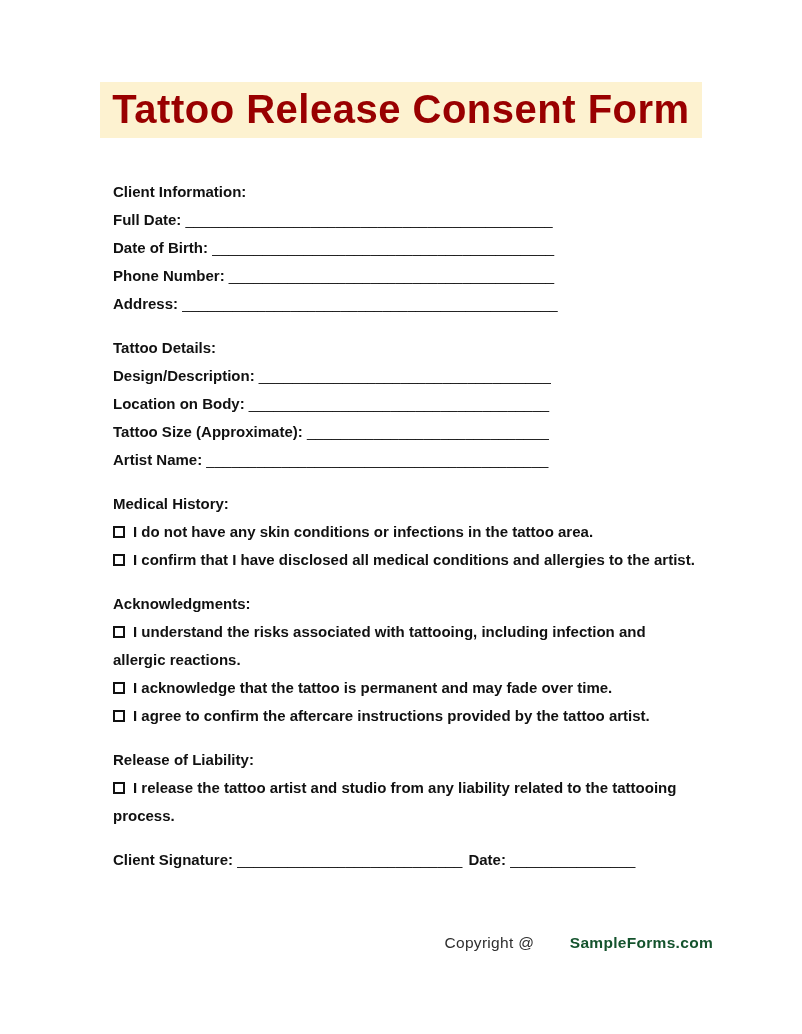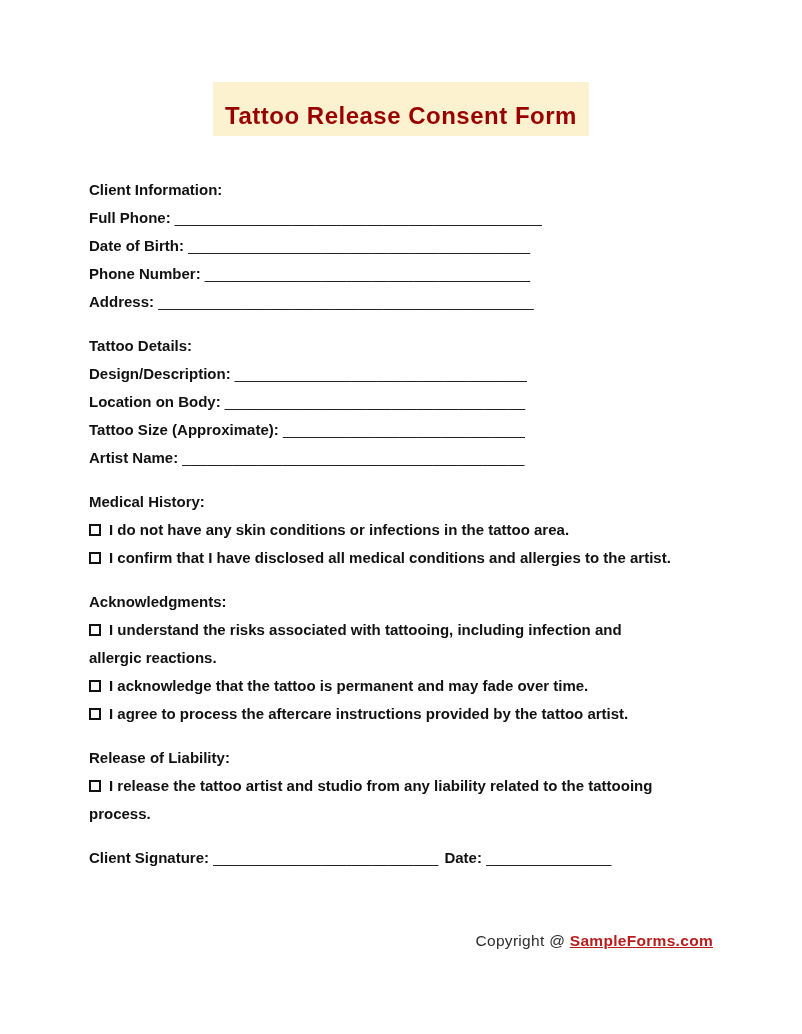--- a/index.html
+++ b/index.html
@@ -12,29 +12,29 @@
     overflow: hidden;
   }
   .title-wrap {
     text-align: center;
     margin-top: 82px;
     margin-bottom: 40px;
   }
   .title {
     display: inline-block;
     margin: 0;
-    font-size: 24px;
+    font-size: 40px;
     font-weight: bold;
     color: #990000;
     background: #fdf2d0;
-    padding: 20px 12px 6px 12px;
+    padding: 5px 12px 6px 12px;
     letter-spacing: 0.5px;
   }
   .content {
-    padding: 0 60px 0 89px;
+    padding: 0 60px 0 113px;
     font-size: 15px;
     font-weight: bold;
     line-height: 28px;
   }
   .section { margin: 0 0 16px 0; }
   .section p { margin: 0; }
   .heading { font-weight: bold; }
   .field-row { white-space: nowrap; }
   .blank { font-weight: normal; letter-spacing: 0; }
   .check-line { white-space: pre-line; }
@@ -50,38 +50,38 @@
   .sig-date-label { margin-left: 6px; text-align: center; }
   .footer {
     margin-top: 60px;
     padding-right: 89px;
     text-align: right;
     font-size: 15.5px;
     color: #2e2e2e;
     letter-spacing: 0.3px;
   }
   .footer-link {
-    color: #b91c1c;
+    color: #14532d;
     font-weight: bold;
-    text-decoration: underline;
     cursor: pointer;
+    margin-left: 31px;
   }
 </style>
 </head>
 <body>
 
 <div class="title-wrap">
   <h1 class="title">Tattoo Release Consent Form</h1>
 </div>
 
 <div class="content">
 
   <div class="section">
     <p class="heading">Client Information:</p>
-    <p class="field-row"><span class="label">Full Phone:</span> <span class="blank">____________________________________________</span></p>
+    <p class="field-row"><span class="label">Full Date:</span> <span class="blank">____________________________________________</span></p>
     <p class="field-row"><span class="label">Date of Birth:</span> <span class="blank">_________________________________________</span></p>
     <p class="field-row"><span class="label">Phone Number:</span> <span class="blank">_______________________________________</span></p>
     <p class="field-row"><span class="label">Address:</span> <span class="blank">_____________________________________________</span></p>
   </div>
 
   <div class="section">
     <p class="heading">Tattoo Details:</p>
     <p class="field-row"><span class="label">Design/Description:</span> <span class="blank">___________________________________</span></p>
     <p class="field-row"><span class="label">Location on Body:</span> <span class="blank">____________________________________</span></p>
     <p class="field-row"><span class="label">Tattoo Size (Approximate):</span> <span class="blank">_____________________________</span></p>
@@ -92,21 +92,21 @@
     <p class="heading">Medical History:</p>
     <p class="check-line"><span class="checkbox"></span><span>I do not have any skin conditions or infections in the tattoo area.</span></p>
     <p class="check-line"><span class="checkbox"></span><span>I confirm that I have disclosed all medical conditions and allergies to the artist.</span></p>
   </div>
 
   <div class="section">
     <p class="heading">Acknowledgments:</p>
     <p class="check-line"><span class="checkbox"></span><span>I understand the risks associated with tattooing, including infection and
 allergic reactions.</span></p>
     <p class="check-line"><span class="checkbox"></span><span>I acknowledge that the tattoo is permanent and may fade over time.</span></p>
-    <p class="check-line"><span class="checkbox"></span><span>I agree to process the aftercare instructions provided by the tattoo artist.</span></p>
+    <p class="check-line"><span class="checkbox"></span><span>I agree to confirm the aftercare instructions provided by the tattoo artist.</span></p>
   </div>
 
   <div class="section">
     <p class="heading">Release of Liability:</p>
     <p class="check-line"><span class="checkbox"></span><span>I release the tattoo artist and studio from any liability related to the tattooing
 process.</span></p>
   </div>
 
   <div class="section">
     <p class="sig-row"><span class="label">Client Signature:</span> <span class="blank">___________________________</span><span class="label sig-date-label">Date:</span> <span class="blank">_______________</span></p>

